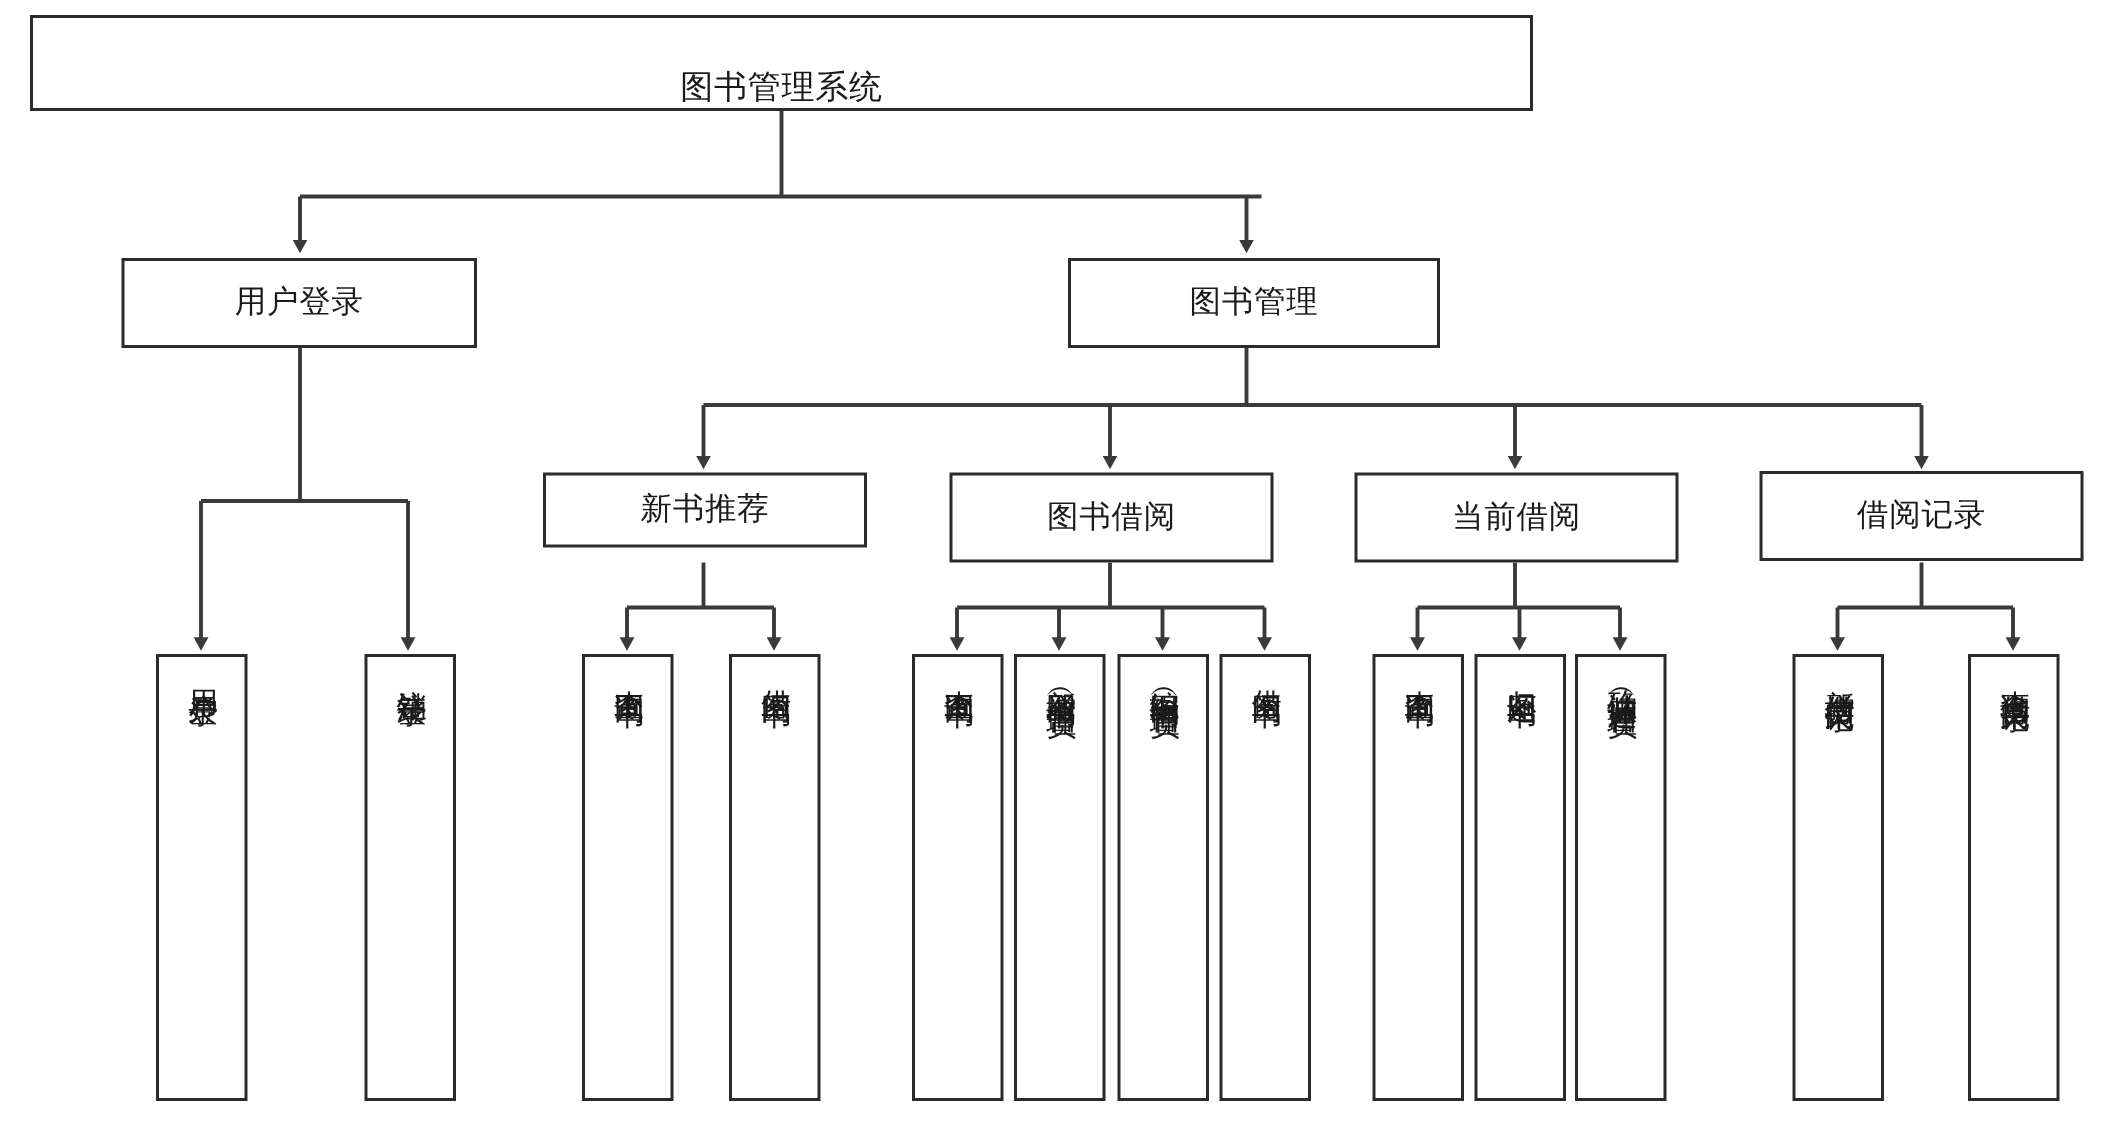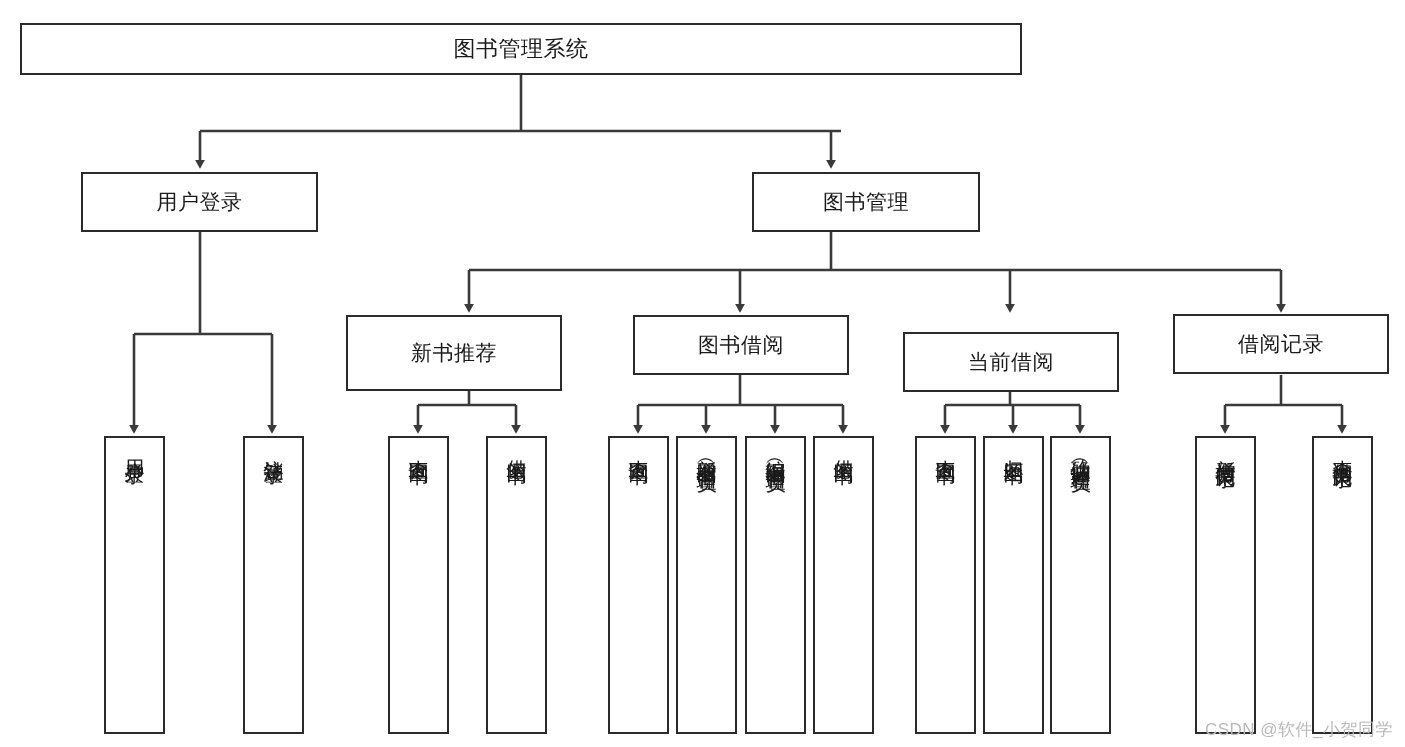--- a/index.html
+++ b/index.html
@@ -116,41 +116,41 @@
       <path d="M1013,405 L1013,426" marker-end="url(#arrow)"></path>
       <path d="M1080,405 L1080,426" marker-end="url(#arrow)"></path>
 
       <path d="M1281,375 L1281,405"></path>
       <path d="M1225,405 L1342,405"></path>
       <path d="M1225,405 L1225,426" marker-end="url(#arrow)"></path>
       <path d="M1342,405 L1342,426" marker-end="url(#arrow)"></path>
     </g>
   </svg>
 
-  <div class="node horizontal root" style="left:20px; top:23px; width:1002px; height:52px;">
+  <div class="node horizontal root" style="left:20px; top:10px; width:1002px; height:64px;align-items:flex-end;">
     <span class="label">图书管理系统</span>
   </div>
 
   <div class="node horizontal" style="left:81px; top:172px; width:237px; height:60px;">
     <span class="label">用户登录</span>
   </div>
 
-  <div class="node horizontal" style="left:712px; top:172px; width:228px; height:60px;margin-left:40px;">
+  <div class="node horizontal" style="left:712px; top:172px; width:248px; height:60px;">
     <span class="label">图书管理</span>
   </div>
 
-  <div class="node horizontal" style="left:346px; top:315px; width:216px; height:76px;">
+  <div class="node horizontal" style="left:362px; top:315px; width:216px; height:50px;">
     <span class="label">新书推荐</span>
   </div>
 
   <div class="node horizontal" style="left:633px; top:315px; width:216px; height:60px;align-items:center;">
     <span class="label">图书借阅</span>
   </div>
 
-  <div class="node horizontal" style="left:903px; top:332px; width:216px; height:60px;">
+  <div class="node horizontal" style="left:903px; top:315px; width:216px; height:60px;">
     <span class="label">当前借阅</span>
   </div>
 
   <div class="node horizontal" style="left:1173px; top:314px; width:216px; height:60px;">
     <span class="label">借阅记录</span>
   </div>
 
   <div class="node vertical" style="left:104px; top:436px; width:61px; height:298px;">
     <span class="label">用户登录</span>
   </div>
@@ -196,15 +196,14 @@
   </div>
 
   <div class="node vertical" style="left:1195px; top:436px; width:61px; height:298px;">
     <span class="label">新增借阅记录</span>
   </div>
 
   <div class="node vertical" style="left:1312px; top:436px; width:61px; height:298px;">
     <span class="label">查询借阅记录</span>
   </div>
 
-  <div class="watermark">CSDN @软件_小贺同学</div>
 
 </div>
 
 </body></html>

